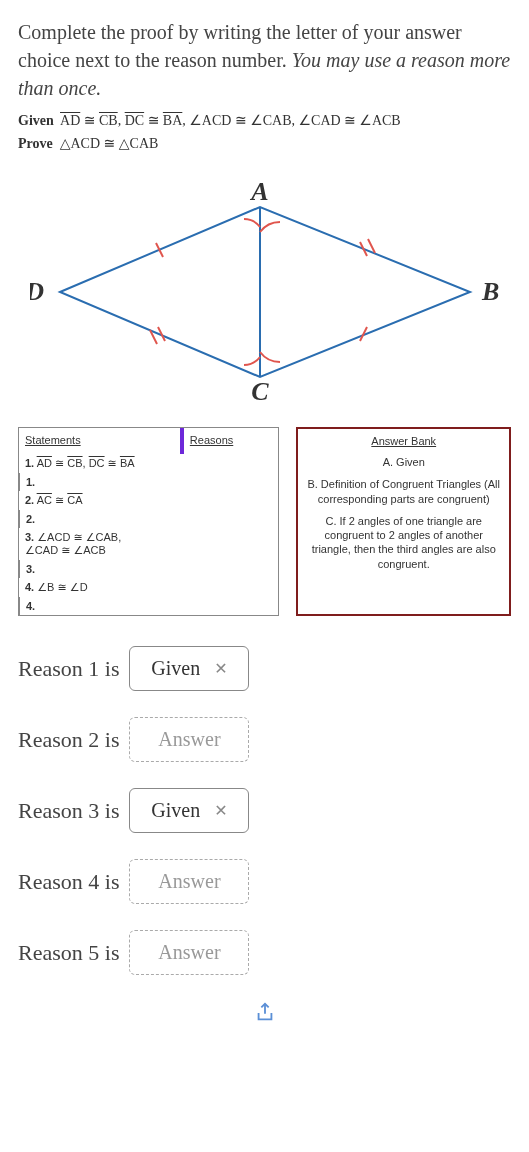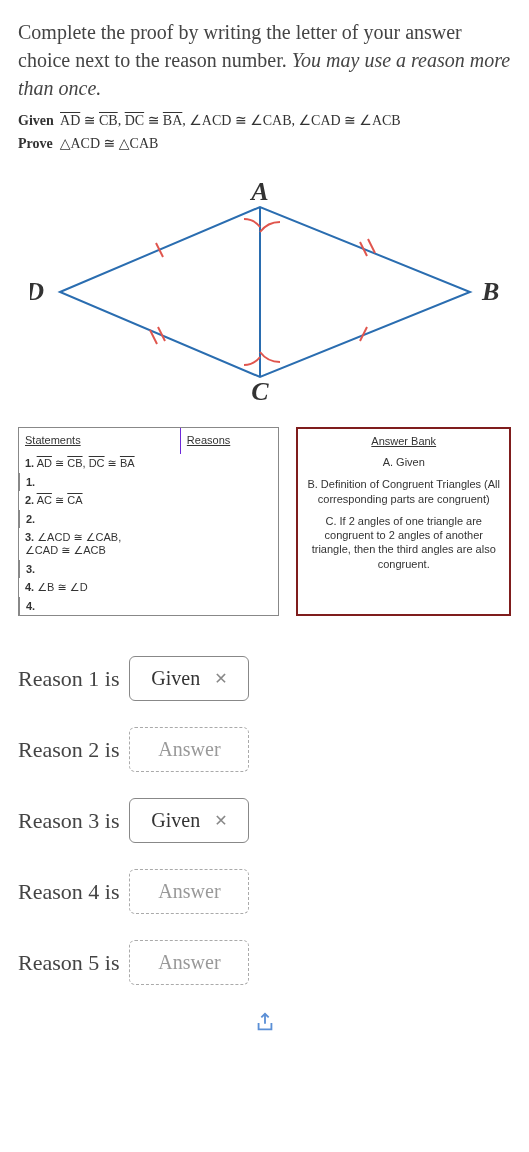--- a/index.html
+++ b/index.html
@@ -24,34 +24,34 @@
     }
     .given-prove .lbl { font-weight: bold; }
     .overline { text-decoration: overline; }
     .diagram-wrap {
       width: 100%;
       display:flex;
       justify-content:center;
       margin: 30px 0 25px 0;
     }
     svg.diagram { display:block; }
-    .tables-row { display:flex; gap:17px; margin-bottom: 40px; border-radius: 28px; }
+    .tables-row { display:flex; gap:17px; margin-bottom: 30px; border-radius: 28px; }
     .proof-table {
       border:1px solid #888;
       font-family: Arial, sans-serif;
       font-size:11px;
       flex: 1 1 55%;
     }
     .proof-table .hdr-row { display:flex; }
     .proof-table .hdr {
       text-decoration: underline;
       padding:6px 4px 8px 6px;
     }
     .proof-table .hdr.st { flex:0 0 62%; }
-    .proof-table .hdr.rs { flex:1; border-left:1px solid #6d28d9;text-decoration:underline; }
+    .proof-table .hdr.rs { flex:1; border-left:4px solid #6d28d9;text-decoration:underline; }
     .proof-table .body-row { display:flex;flex-direction:column; }
     .proof-table .stmt { flex:0 0 62%; padding:3px 4px 3px 6px; }
     .proof-table .rsn { flex:1; border-left:1px solid #888; padding:3px 4px 3px 6px; font-weight:bold;}
     .answer-bank {
       border:2px solid #7f1d1d;
       font-family: Liberation Sans, sans-serif;
       font-size:11px;
       flex:1 1 45%;
       padding:6px 8px;
       text-align:center;

